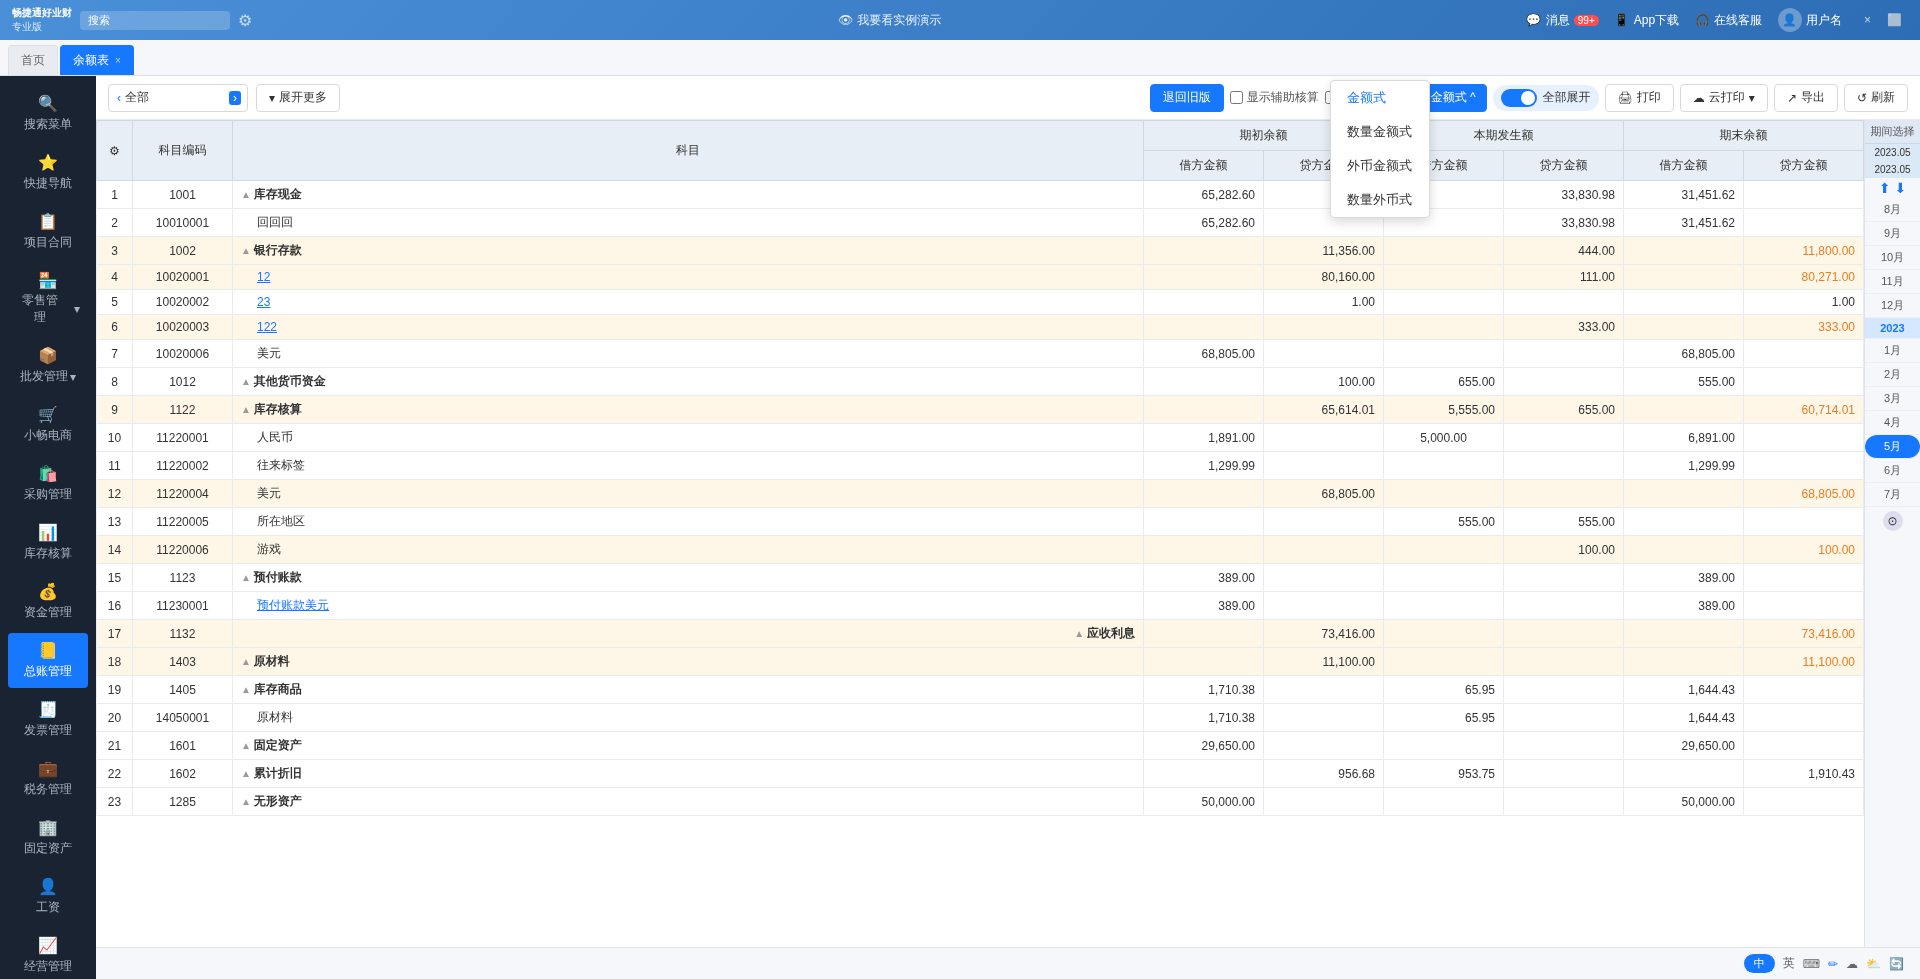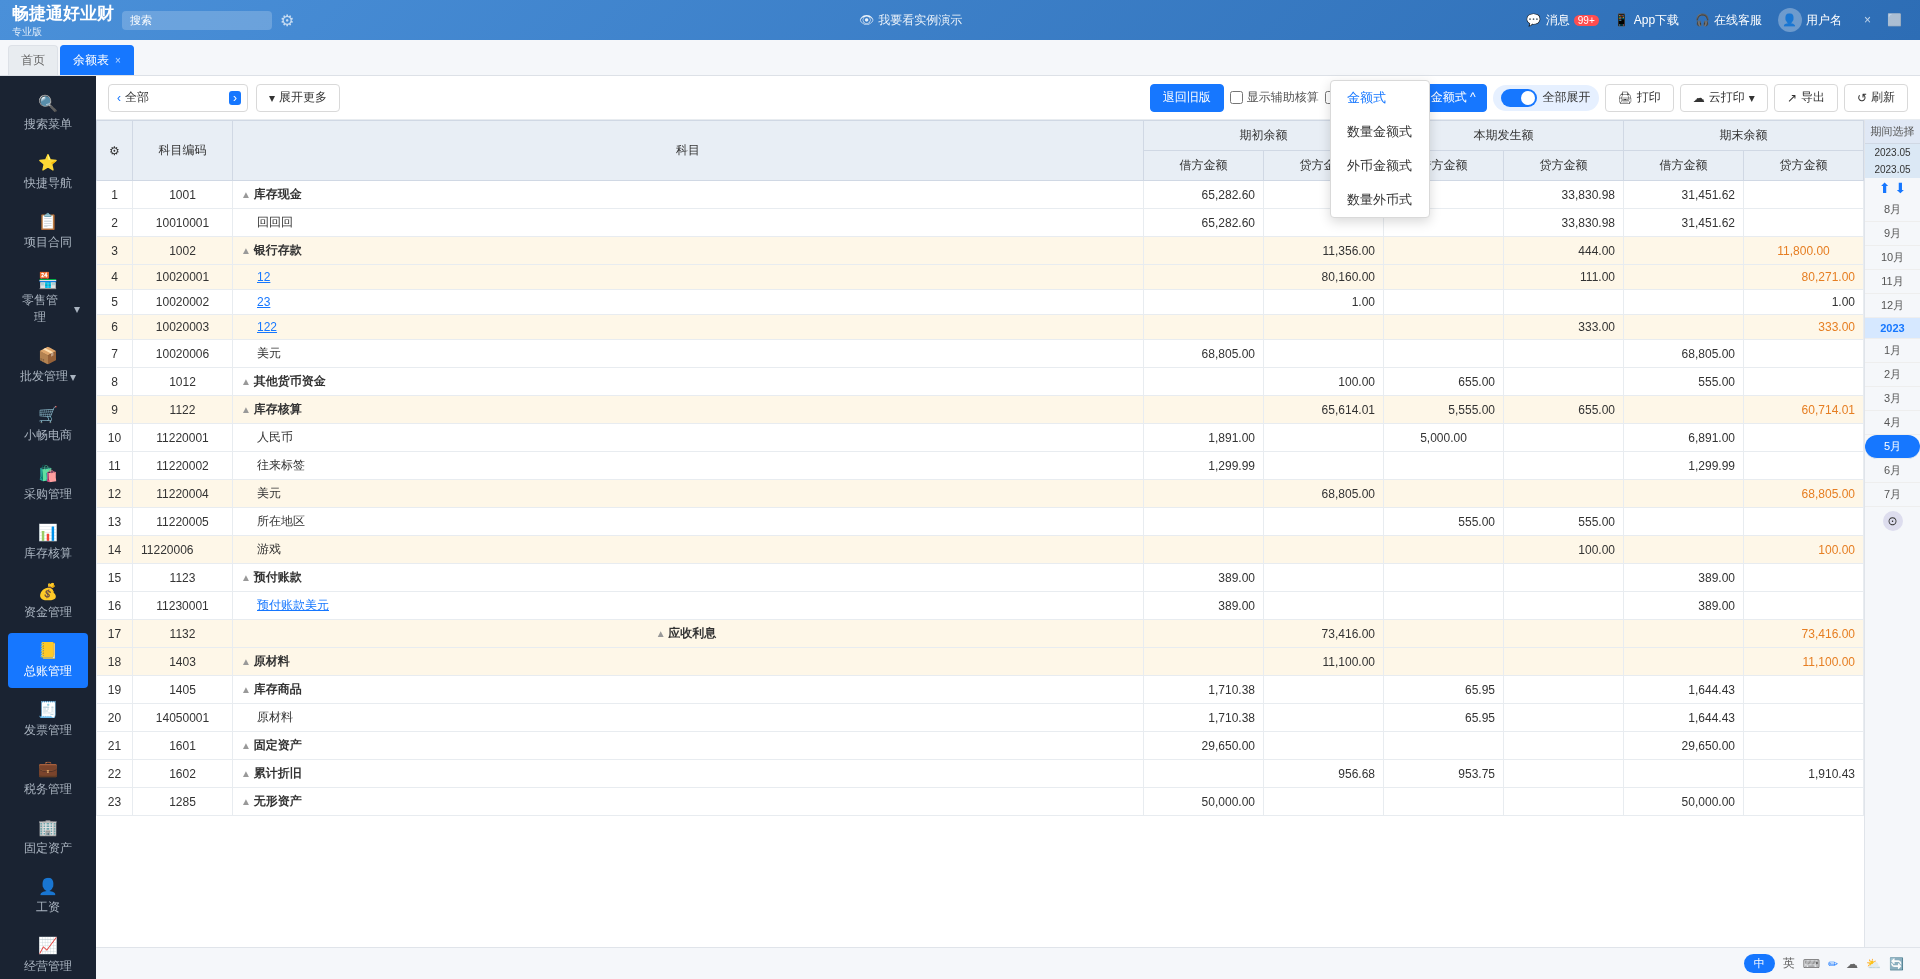--- a/index.html
+++ b/index.html
@@ -9,21 +9,21 @@
     .top-header {
       height: 40px;
       background: linear-gradient(135deg, #4a90d9 0%, #2d6db5 100%);
       display: flex;
       align-items: center;
       padding: 0 12px;
       color: white;
       justify-content: space-between;
     }
     .top-header-left { display: flex; align-items: center; gap: 8px; }
-    .app-logo { font-size: 17px; font-weight: bold; color: white; }
+    .app-logo { font-size: 10px; font-weight: bold; color: white; }
     .app-logo-sub { font-size: 10px; opacity: 0.8; }
     .top-header-center { display: flex; align-items: center; gap: 16px; font-size: 12px; }
     .top-header-right { display: flex; align-items: center; gap: 16px; font-size: 12px; }
     .header-icon-btn { display: flex; align-items: center; gap: 4px; cursor: pointer; color: white; }
     .badge { background: #ff4d4f; color: white; border-radius: 8px; padding: 0 4px; font-size: 10px; min-width: 16px; text-align: center; }
 
     
     .tab-bar {
       height: 36px;
       background: #f5f7fa;
@@ -523,21 +523,21 @@
               </tr>
               <tr class="highlight-row">
                 <td>3</td>
                 <td style="text-align: center;">1002</td>
                 <td style="text-align: left; padding-left: 8px;"><span style="color: rgb(153, 153, 153); font-size: 10px;">▲ </span><span style="font-weight: bold;">银行存款</span></td>
                 <td style="text-align: right; padding-right: 8px;"></td>
                 <td style="text-align: right; padding-right: 8px;">11,356.00</td>
                 <td style="text-align: right; padding-right: 8px;"></td>
                 <td style="text-align: right; padding-right: 8px;">444.00</td>
                 <td style="text-align: right; padding-right: 8px;"></td>
-                <td style="text-align: center; padding-right: 8px; color: rgb(230, 126, 34);">11,800.00</td>
+                <td style="text-align: right; padding-right: 8px; color: rgb(230, 126, 34);">11,800.00</td>
               </tr>
               <tr class="highlight-row">
                 <td>4</td>
                 <td style="text-align: center;">10020001</td>
                 <td style="text-align: left; padding-left: 24px;"><a href="#" style="color: rgb(22, 119, 255);">12</a></td>
                 <td style="text-align: right; padding-right: 8px;"></td>
                 <td style="text-align: right; padding-right: 8px;">80,160.00</td>
                 <td style="text-align: right; padding-right: 8px;"></td>
                 <td style="text-align: right; padding-right: 8px;">111.00</td>
                 <td style="text-align: right; padding-right: 8px;"></td>
@@ -637,21 +637,21 @@
                 <td style="text-align: left; padding-left: 24px;"><span>所在地区</span></td>
                 <td style="text-align: right; padding-right: 8px;"></td>
                 <td style="text-align: right; padding-right: 8px;"></td>
                 <td style="text-align: right; padding-right: 8px;">555.00</td>
                 <td style="text-align: right; padding-right: 8px;">555.00</td>
                 <td style="text-align: right; padding-right: 8px;"></td>
                 <td style="text-align: right; padding-right: 8px;"></td>
               </tr>
               <tr class="highlight-row">
                 <td>14</td>
-                <td style="text-align: left; margin-top: 12px;">11220006</td>
+                <td style="text-align: center; margin-top: 12px;">11220006</td>
                 <td style="text-align: left; padding-left: 24px;"><span>游戏</span></td>
                 <td style="text-align: right; padding-right: 8px;"></td>
                 <td style="text-align: right; padding-right: 8px;"></td>
                 <td style="text-align: right; padding-right: 8px;"></td>
                 <td style="text-align: right; padding-right: 8px;">100.00</td>
                 <td style="text-align: right; padding-right: 8px;"></td>
                 <td style="text-align: right; padding-right: 8px; color: rgb(230, 126, 34);">100.00</td>
               </tr>
               <tr>
                 <td>15</td>
@@ -671,21 +671,21 @@
                 <td style="text-align: right; padding-right: 8px;">389.00</td>
                 <td style="text-align: right; padding-right: 8px;"></td>
                 <td style="text-align: right; padding-right: 8px;"></td>
                 <td style="text-align: right; padding-right: 8px;"></td>
                 <td style="text-align: right; padding-right: 8px;">389.00</td>
                 <td style="text-align: right; padding-right: 8px;"></td>
               </tr>
               <tr class="highlight-row">
                 <td>17</td>
                 <td style="text-align: center;">1132</td>
-                <td style="text-align: center; padding-left: 4px;"><span style="color: rgb(153, 153, 153); font-size: 10px;">▲ </span><span style="font-weight: bold;">应收利息</span></td>
+                <td style="text-align: right; padding-left: 4px;"><span style="color: rgb(153, 153, 153); font-size: 10px;">▲ </span><span style="font-weight: bold;">应收利息</span></td>
                 <td style="text-align: right; padding-right: 8px;"></td>
                 <td style="text-align: right; padding-right: 8px;">73,416.00</td>
                 <td style="text-align: right; padding-right: 8px;"></td>
                 <td style="text-align: right; padding-right: 8px;"></td>
                 <td style="text-align: right; padding-right: 8px;"></td>
                 <td style="text-align: right; padding-right: 8px; color: rgb(230, 126, 34);">73,416.00</td>
               </tr>
               <tr class="highlight-row">
                 <td>18</td>
                 <td style="text-align: center;">1403</td>

